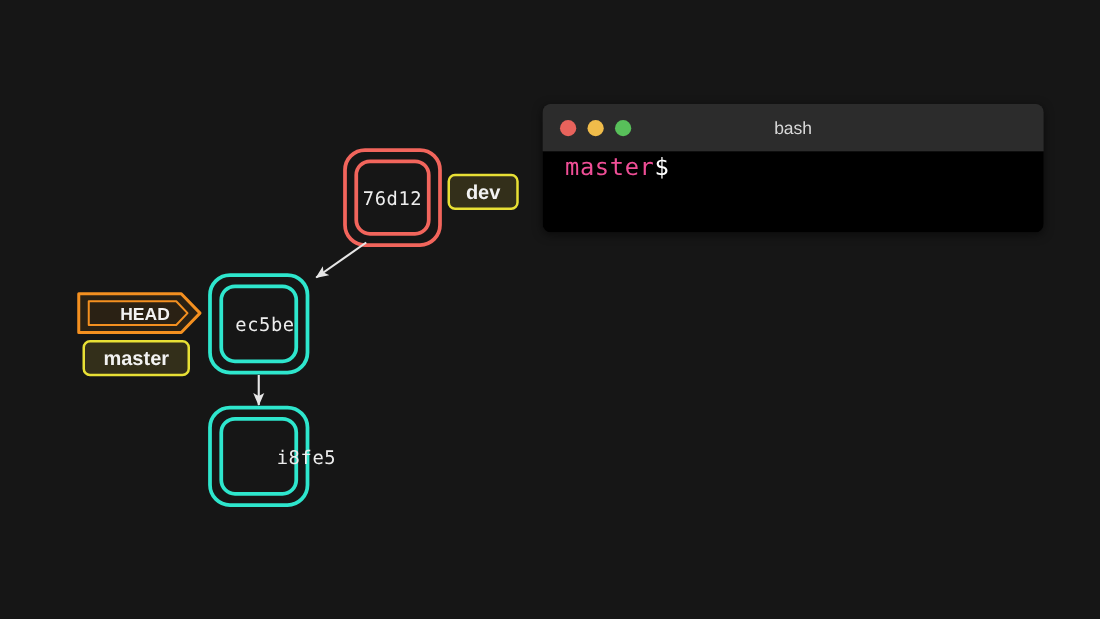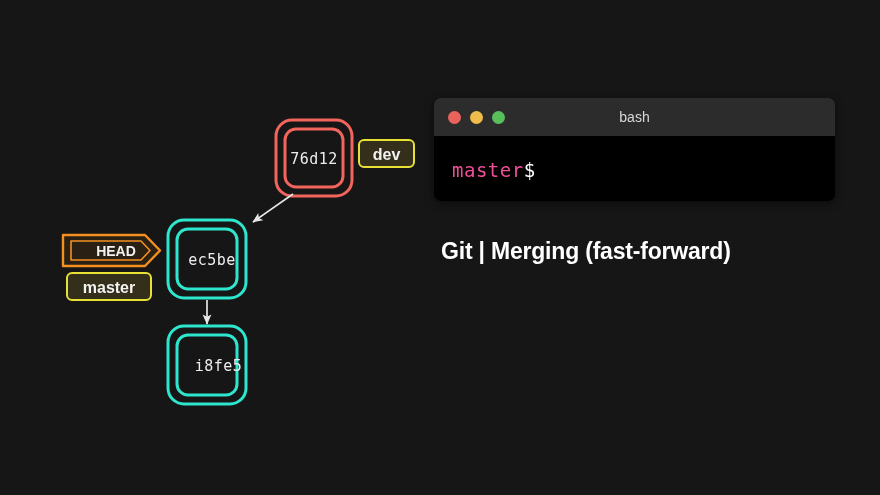--- a/index.html
+++ b/index.html
@@ -60,21 +60,20 @@
   
   .terminal {
     position: absolute;
     left: 434px;
     top: 83px;
     width: 401px;
     height: 103px;
     border-radius: 7px;
     overflow: hidden;
     box-shadow: 0 2px 8px rgba(0,0,0,0.5);
-    margin-top: 15px;
   }
   .term-titlebar {
     height: 38px;
     background: #2c2c2c;
     display: flex;
     align-items: center;
     position: relative;
   }
   .lights {
     display: flex;
@@ -94,21 +93,21 @@
     left: 0; right: 0;
     text-align: center;
     font-size: 14px;
     color: #d8d8d8;
     font-family: "Liberation Sans", sans-serif;
     pointer-events: none;
   }
   .term-body {
     background: #000000;
     height: 65px;
-    padding: 23px 0 0 18px;
+    padding: 2px 0 0 18px;
     box-sizing: border-box;
   }
   .term-line {
     font-family: "DejaVu Sans Mono", "Liberation Mono", monospace;
     font-size: 19px;
     letter-spacing: 0.5px;
     white-space: pre;
   }
   .term-branch { color: #ef4e96; }
   .term-sigil  { color: #ffffff; }
@@ -178,21 +177,21 @@
         <path d="M71,237 L141,237 L150,246.5 L141,256 L71,256 Z" fill="none" stroke="#f49020" stroke-width="1.6" stroke-linejoin="round"></path>
       </g>
 
       <g>
         <rect x="67" y="269" width="84" height="27" rx="5" ry="5" fill="#332f1a" stroke="#e8e035" stroke-width="2"></rect>
       </g>
     </svg>
 
     <div class="node-label" style="left:276px; top:146px; width:76px;">76d12</div>
     <div class="node-label" style="left:168px; top:247px; width:88px;">ec5be</div>
-    <div class="node-label" style="left:168px; top:353px; width:101px;">i8fe5</div>
+    <div class="node-label" style="left:168px; top:353px; width:101px;text-align:right;">i8fe5</div>
 
     <div class="badge-label" style="left:359px; top:142px; width:55px;">dev</div>
     <div class="badge-label" style="left:67px; top:275px; width:84px;">master</div>
     <div class="badge-label" style="left:63px; top:239px; width:82px; font-size:14px;padding-left:12px;">HEAD</div>
   </div>
 
   <div class="terminal">
     <div class="term-titlebar">
       <div class="lights">
         <span class="light red"></span>
@@ -200,16 +199,15 @@
         <span class="light green"></span>
       </div>
       <div class="term-title">bash</div>
     </div>
     <div class="term-body">
       <div class="term-line"><span class="term-branch">master</span><span class="term-sigil">$</span></div>
     </div>
   </div>
 
   <div class="copy">
-    <h1>Git | Merging (fast-forward)</h1>
   </div>
 
 </div>
 
 </body></html>

